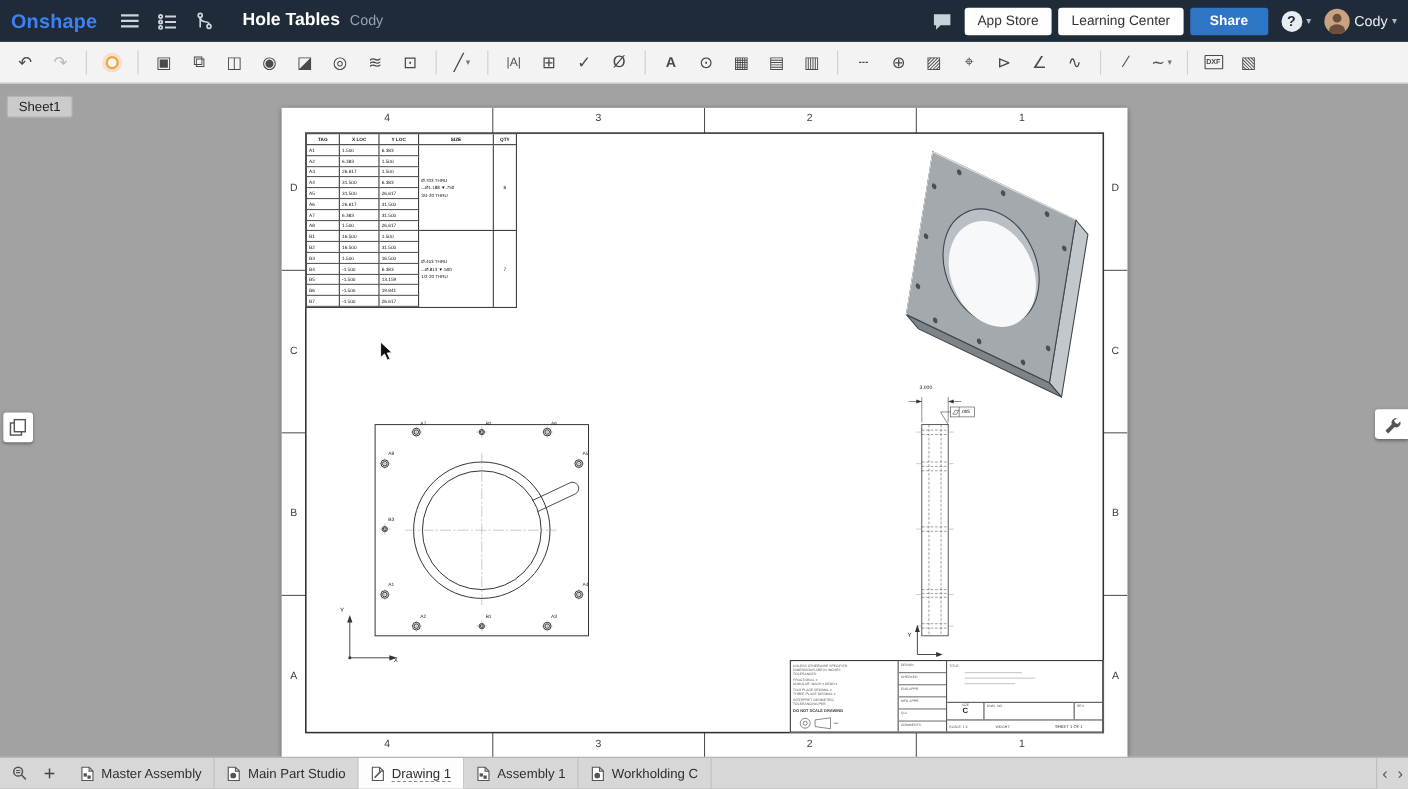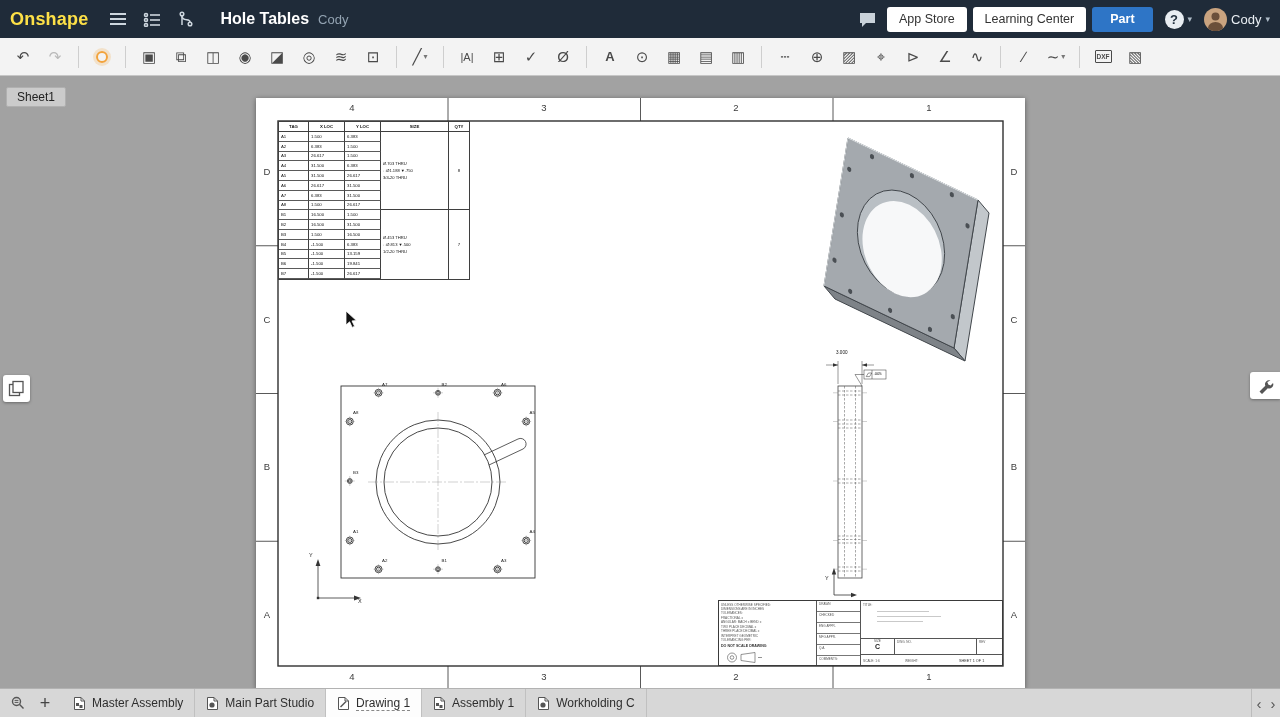--- a/index.html
+++ b/index.html
@@ -2,21 +2,21 @@
 <html><head>
 <meta charset="utf-8">
 <style>
   html,body{margin:0;padding:0;width:1280px;height:717px;overflow:hidden;
     font-family:"Liberation Sans","DejaVu Sans",sans-serif;background:#a2a2a2;}
   *{box-sizing:border-box;}
 
   
   .topbar{position:absolute;left:0;top:0;width:1280px;height:38px;background:#1f2b39;
     display:flex;align-items:center;padding:0 10px;gap:6px;z-index:50;}
-  .logo{color:#fde047;font-size:18px;font-weight:800;letter-spacing:.2px;margin-right:10px;cursor:pointer;}
+  .logo{color:#3b82f6;font-size:18px;font-weight:800;letter-spacing:.2px;margin-right:10px;cursor:pointer;}
   .tico{width:28px;height:26px;display:flex;align-items:center;justify-content:center;
     background:none;border:none;cursor:pointer;padding:0;}
   .doc-title{display:flex;align-items:baseline;gap:9px;margin-left:14px;}
   .doc-title .t{color:#fff;font-size:16px;font-weight:700;}
   .doc-title .w{color:#93a3b2;font-size:13px;}
   .tspacer{flex:1;}
   .pill{height:25px;padding:0 12px;border:none;border-radius:3px;background:#fff;color:#333;
     font-size:12.5px;cursor:pointer;font-family:inherit;}
   .pill.share{background:#2e75c6;color:#fff;font-weight:600;padding:0 18px;}
   .helpwrap,.userwrap{display:flex;align-items:center;gap:4px;color:#cfd8e0;cursor:pointer;margin-left:6px;}
@@ -184,21 +184,21 @@
     <span class="w">Cody</span>
   </div>
   <div class="tspacer"></div>
   <button class="tico">
     <svg width="19" height="17">
         <path d="M2,2 h15 v10 h-9 l-4,4 v-4 h-2 z" fill="#c9d2da"></path>
       </svg>
   </button>
   <button class="pill">App Store</button>
   <button class="pill">Learning Center</button>
-  <button class="pill share">Part</button>
+  <button class="pill share">Share</button>
   <div class="helpwrap">
     <span class="qmark">?</span>
     <span class="caret">▾</span>
   </div>
   <div class="userwrap">
     <span class="avatar">
       <svg width="23" height="23">
           <circle cx="11.5" cy="8.5" r="4" fill="#6b4f3a"></circle>
           <ellipse cx="11.5" cy="20" rx="7.5" ry="6" fill="#6b4f3a"></ellipse>
         </svg>

